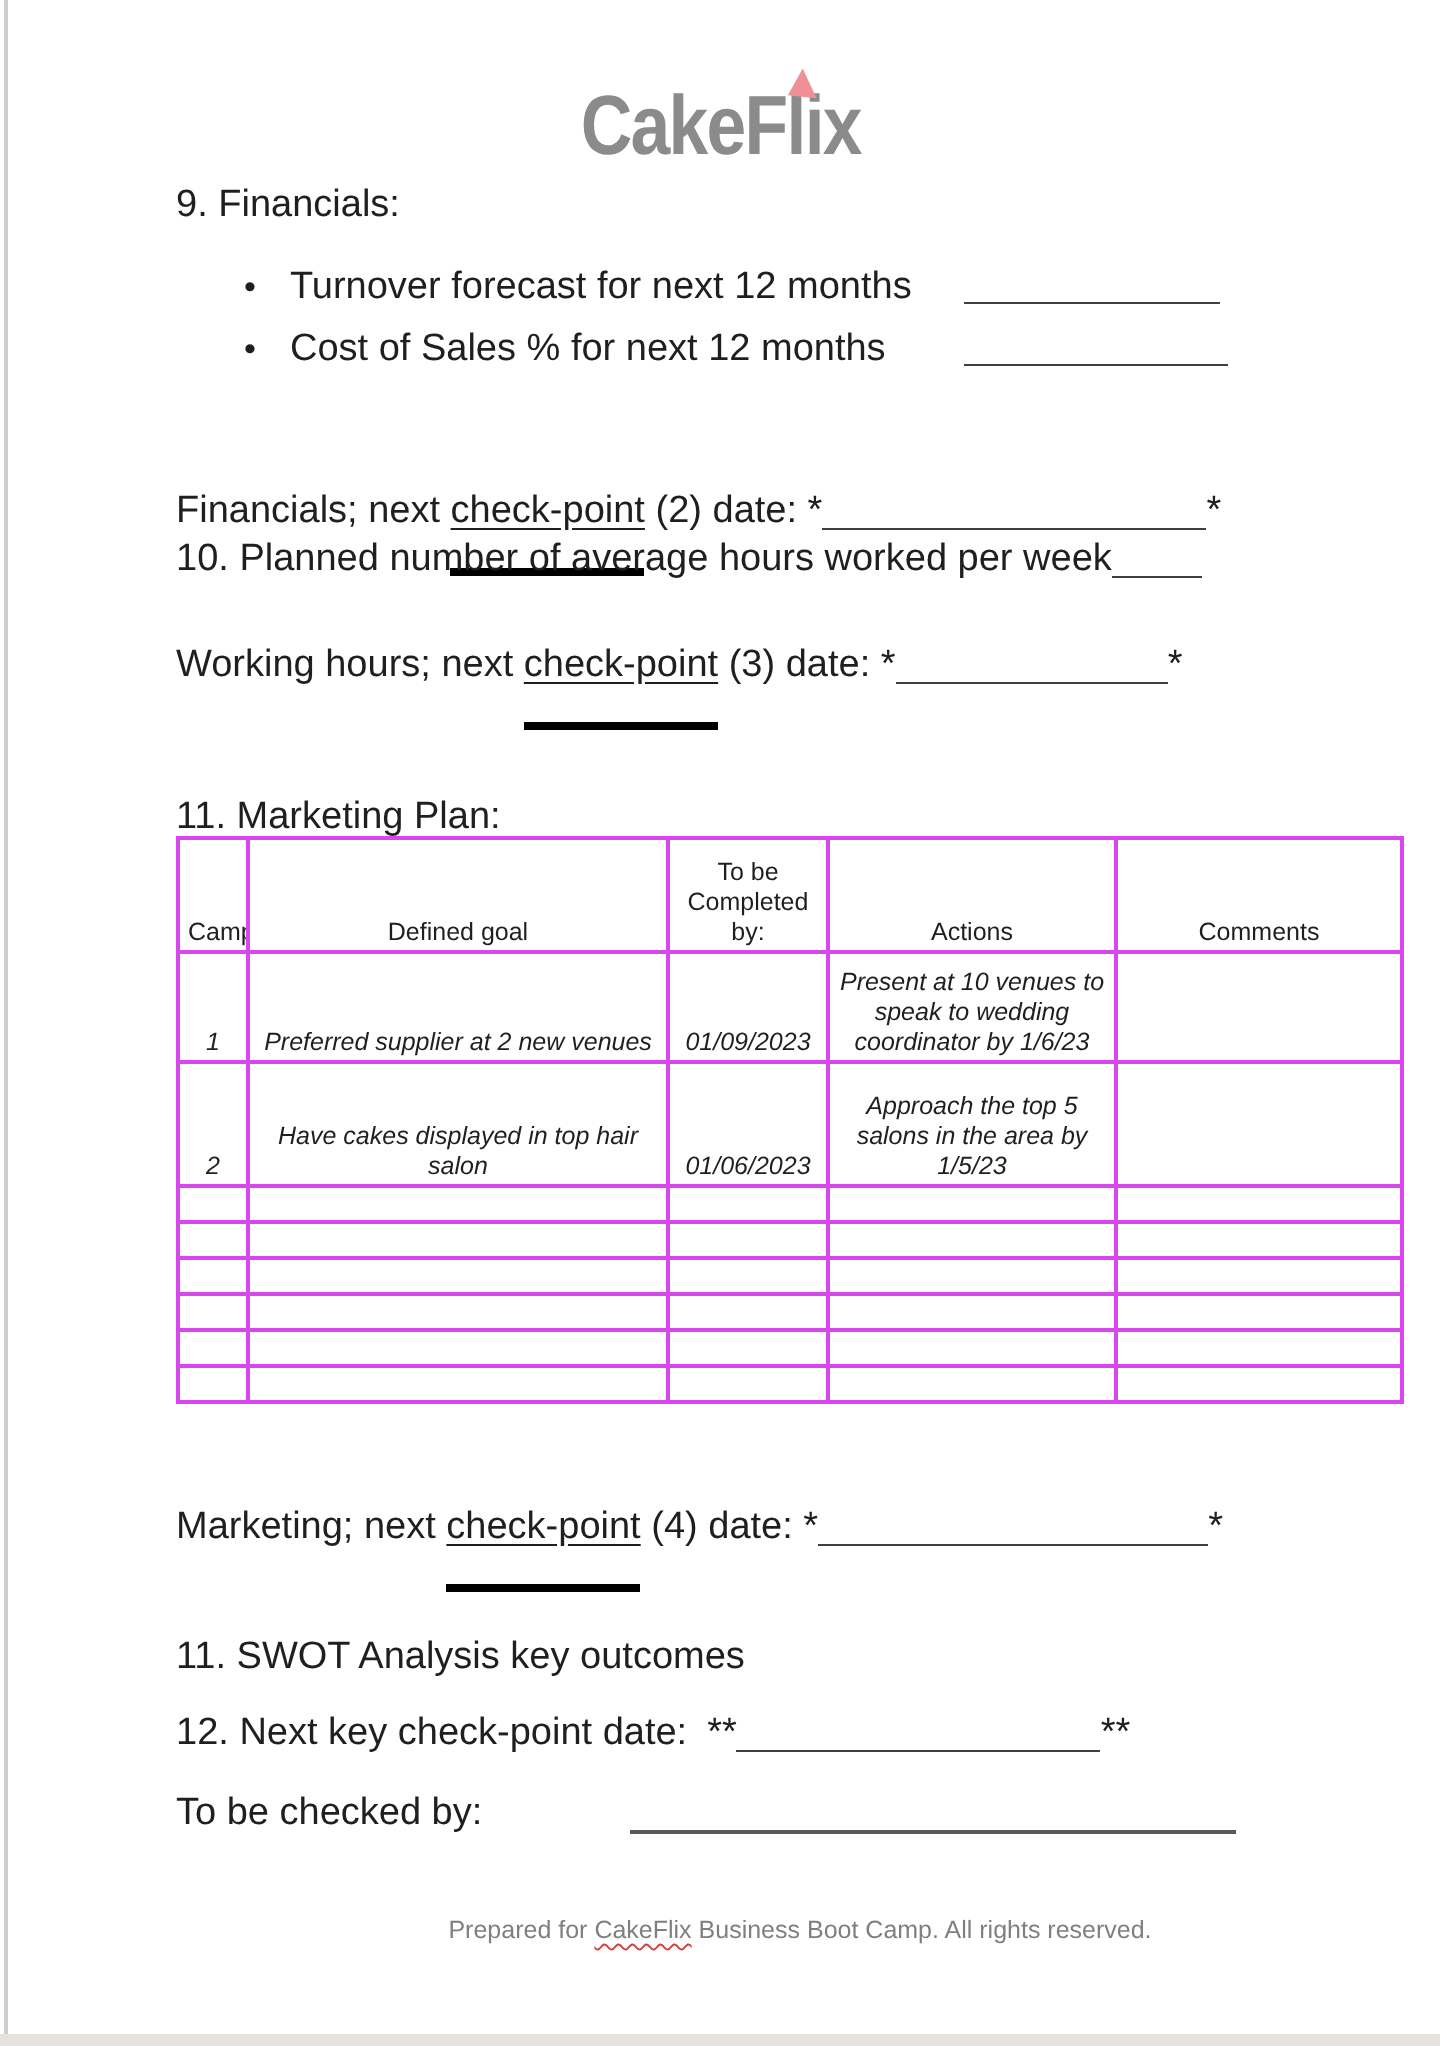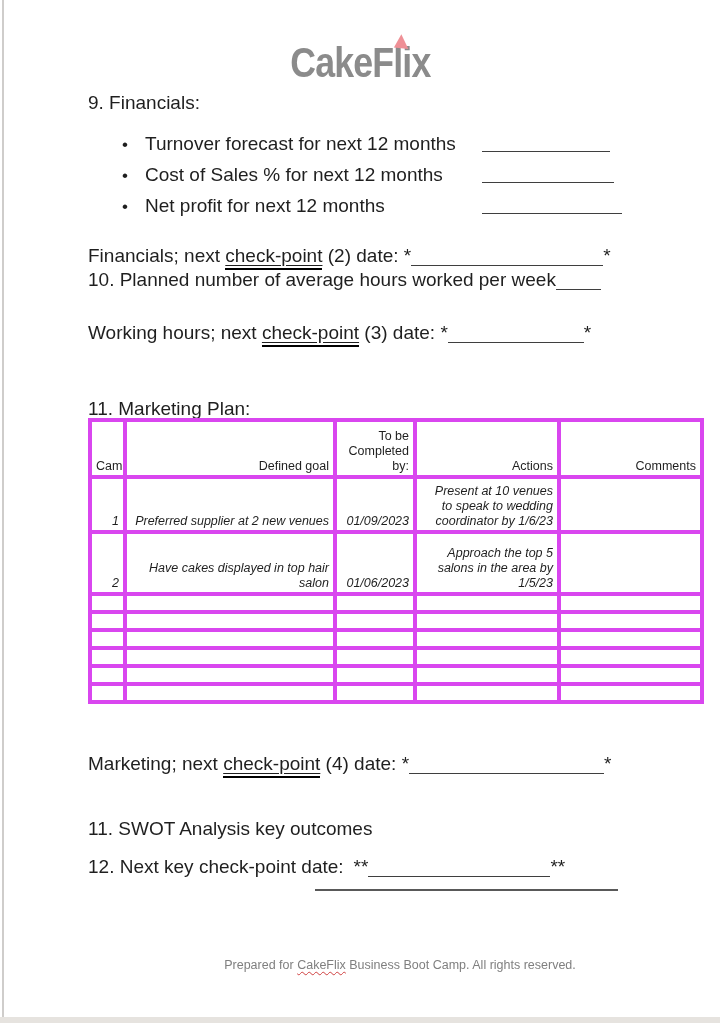--- a/index.html
+++ b/index.html
@@ -45,27 +45,27 @@
   .blank-fin{width:192px;}
   .blank-week{width:45px;}
   .blank-work{width:136px;}
   .blank-mkt{width:195px;}
   .blank-12{width:182px;}
   .checked-line{position:absolute;left:227px;bottom:3px;width:303px;height:2px;background:#595959;}
   .gap12{display:inline-block;width:10px;}
 
   
   .cp{display:inline-block;text-decoration:underline;text-underline-offset:3px;
-      border-bottom:2px solid #000000;padding-bottom:2px;line-height:21px;margin-top:16px;}
+      border-bottom:4px solid #000000;padding-bottom:18px;line-height:21px;margin-top:16px;}
 
   
   .mtable{position:absolute;left:88px;top:418px;border-collapse:collapse;width:612px;
           table-layout:fixed;font-size:12.5px;color:#1f1f1f;}
-  .mtable th,.mtable td{border:4px solid #d946ef;padding:1px 4px;vertical-align:bottom;
-          text-align:right;font-weight:400;line-height:15px;overflow:hidden;}
+  .mtable th,.mtable td{border:2px solid #d946ef;padding:1px 4px;vertical-align:bottom;
+          text-align:center;font-weight:400;line-height:15px;overflow:hidden;}
   .mtable thead tr{height:57px;}
   .tr-body{font-style:italic;}
   .tr-b1{height:55px;}
   .tr-b2{height:62px;}
   .tr-empty{height:18px;}
   .col-task{text-align:center;}
 
   
   .footer{position:absolute;top:958px;left:0;width:720px;text-align:center;
           font-size:12.5px;color:#7f7f7f;padding-left:40px;}
@@ -86,24 +86,20 @@
 <div class="row r-h9">9. Financials:</div>
 
 <div class="bullets">
   <div class="bullet-row">
     <span class="dot">•</span><span>Turnover forecast for next 12 months</span>
     <span class="b-line b1"></span>
   </div>
   <div class="bullet-row">
     <span class="dot">•</span><span>Cost of Sales % for next 12 months</span>
     <span class="b-line b2"></span>
-  </div>
-  <div class="bullet-row">
-    <span class="dot">•</span><span>Net profit for next 12 months</span>
-    <span class="b-line b3"></span>
   </div>
 </div>
 
 <div class="row r-fin">
   <span>Financials; next </span><span class="cp">check-point</span><span> (2) date: </span><span>*</span><span class="blank blank-fin"></span><span>*</span>
 </div>
 
 <div class="row r-10">
   <span>10. Planned number of average hours worked per week</span><span class="blank blank-week"></span>
 </div>
@@ -195,20 +191,21 @@
   <span>Marketing; next </span><span class="cp">check-point</span><span> (4) date: </span><span>*</span><span class="blank blank-mkt"></span><span>*</span>
 </div>
 
 <div class="row r-swot">11. SWOT Analysis key outcomes</div>
 
 <div class="row r-12">
   <span>12. Next key check-point date:</span><span class="gap12"></span><span>**</span><span class="blank blank-12"></span><span>**</span>
 </div>
 
 <div class="row r-checked">
+  <span>To be checked by:</span>
   <span class="checked-line"></span>
 </div>
 
 <div class="footer">
   <span>Prepared for </span><span class="footer-brand">CakeFlix</span><span> Business Boot Camp. All rights reserved.</span>
 </div>
 
 <div class="bottom-strip"></div>
 
 </body></html>

